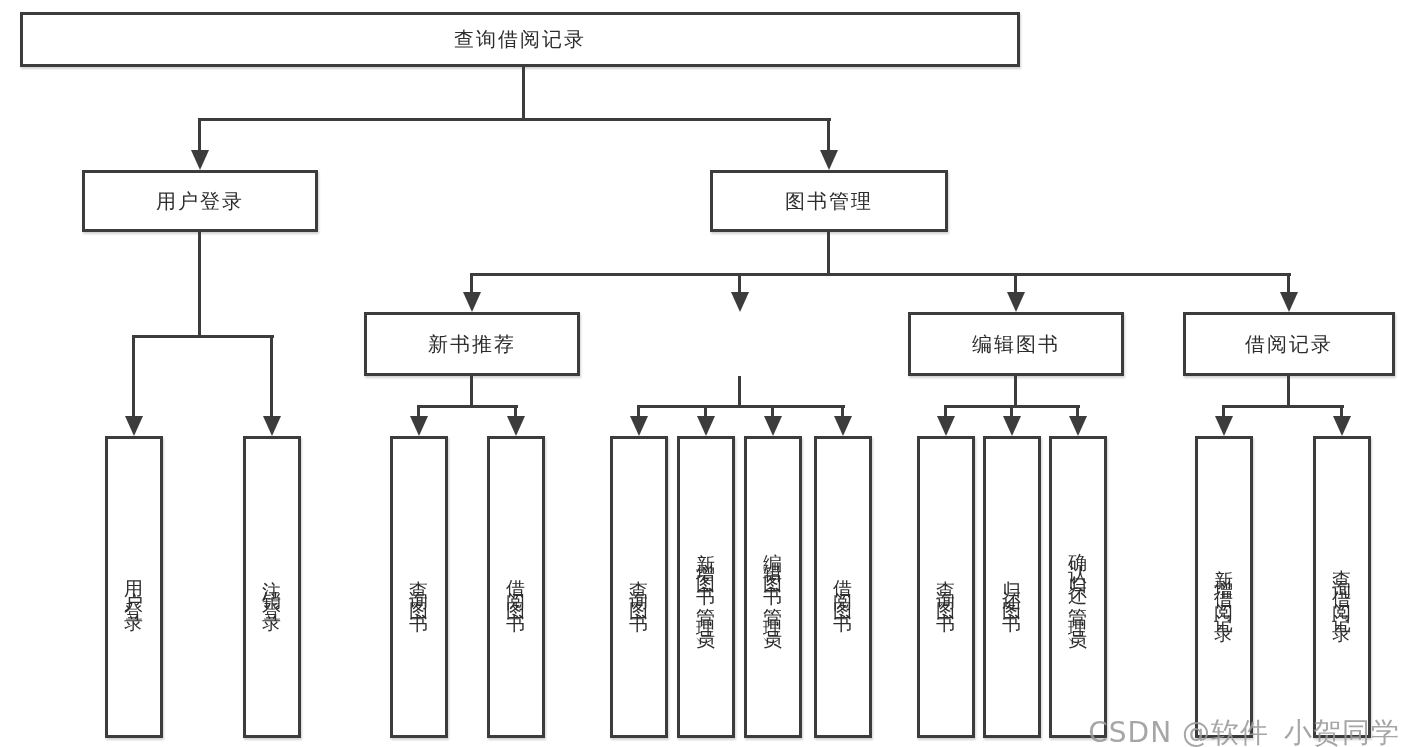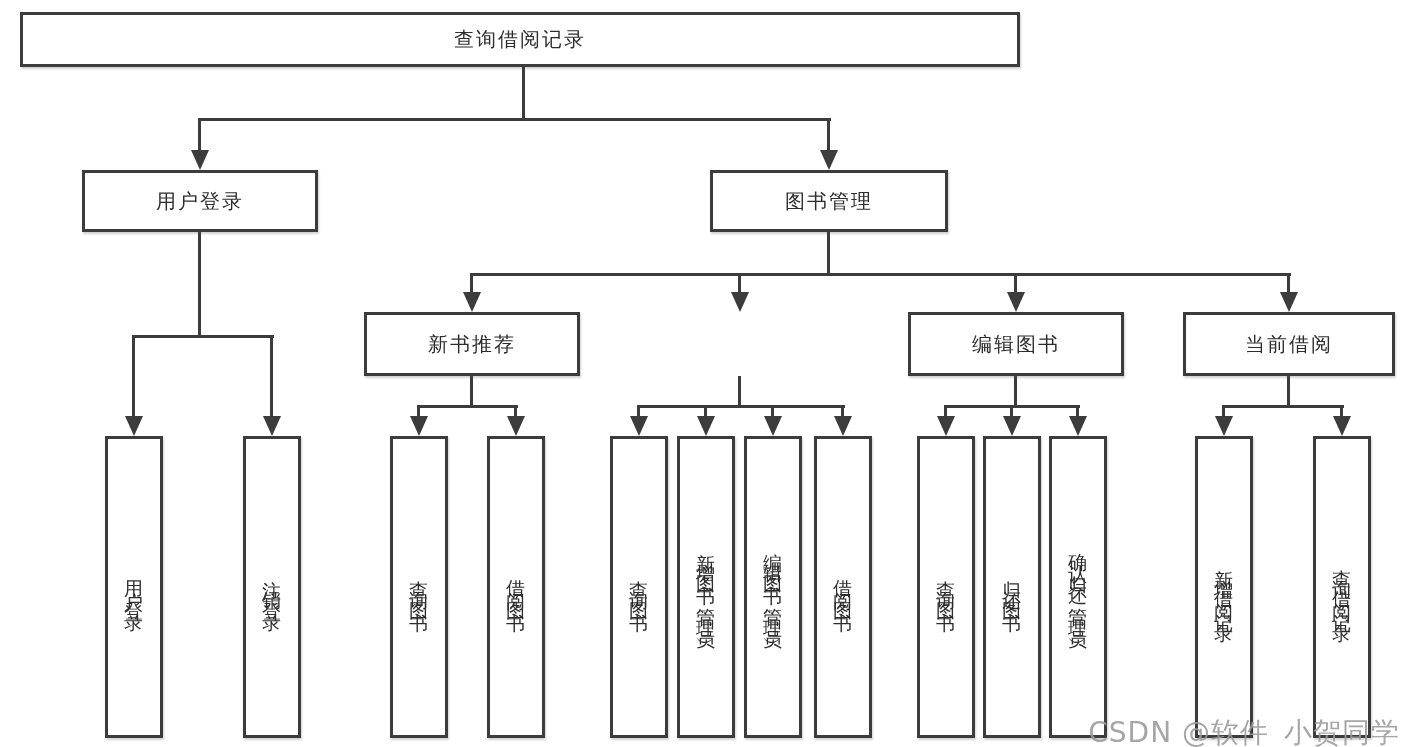--- a/index.html
+++ b/index.html
@@ -71,21 +71,21 @@
   <div class="vline" style="left:1287px;top:273px;height:21px;"></div>
   <div class="head" style="left:1280px;top:292px;"></div>
 
   <div class="box hbox" style="left:364px;top:312px;width:216px;height:64px;">
     <span>新书推荐</span>
   </div>
   <div class="box hbox" style="left:908px;top:312px;width:216px;height:64px;">
     <span>编辑图书</span>
   </div>
   <div class="box hbox" style="left:1183px;top:312px;width:212px;height:64px;">
-    <span>当前借阅</span>
+    <span>借阅记录</span>
   </div>
 
   <div class="vline" style="left:470px;top:376px;height:29px;"></div>
   <div class="hline" style="left:417px;top:405px;width:101px;"></div>
   <div class="vline" style="left:417px;top:405px;height:13px;"></div>
   <div class="head" style="left:410px;top:416px;"></div>
   <div class="vline" style="left:514px;top:405px;height:13px;"></div>
   <div class="head" style="left:507px;top:416px;"></div>
 
   <div class="vline" style="left:738px;top:376px;height:29px;"></div>

